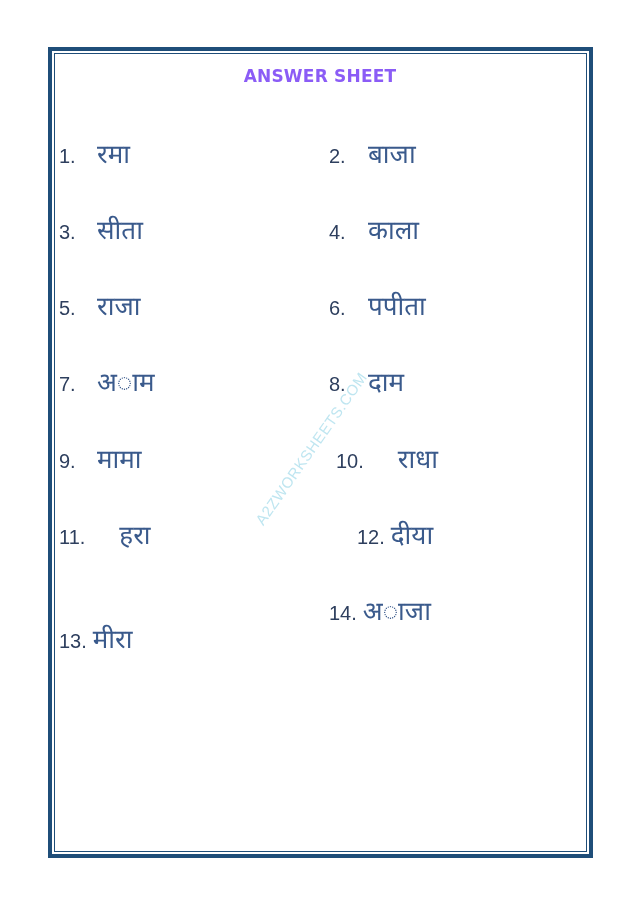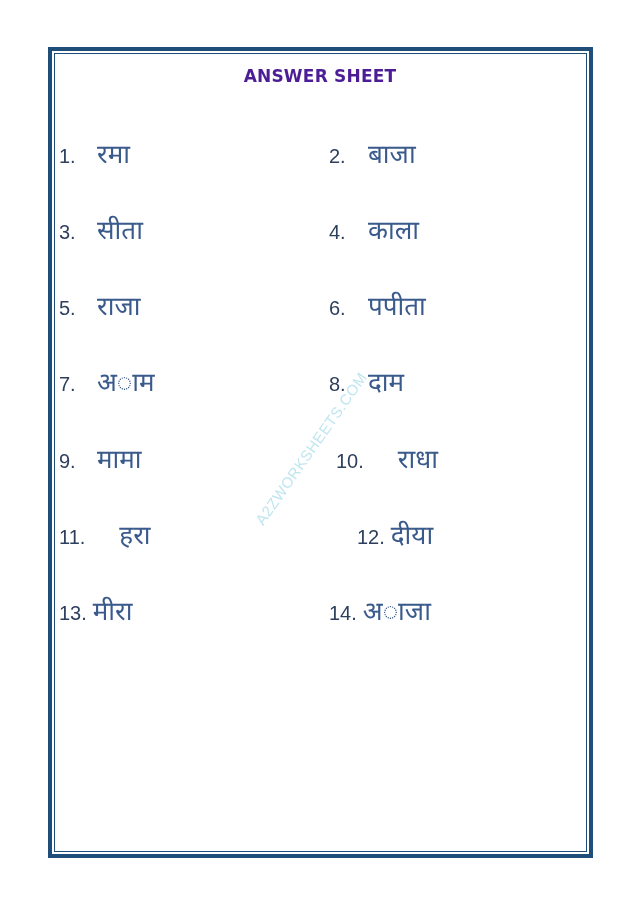--- a/index.html
+++ b/index.html
@@ -32,21 +32,21 @@
     }
     .title {
       position: absolute;
       top: 66px;
       left: 0;
       width: 640px;
       text-align: center;
       font-family: "DejaVu Sans", sans-serif;
       font-weight: bold;
       font-size: 17px;
-      color: #4c1d95;
+      color: #8b5cf6;
       letter-spacing: 0.2px;
     }
     .item {
       position: absolute;
       display: flex;
       align-items: baseline;
       color: #2e3f5e;
       font-size: 21px;
       white-space: nowrap;
     }
@@ -131,21 +131,21 @@
       <span class="word" aria-label="राधा"><span>र</span><span class="hl">ा</span><span>ध</span><span class="hl">ा</span></span>
     </div>
     <div class="item" style="top: 516px; left: 59px; gap: 28px;">
       <span class="num" style="width: auto; margin-right: 6px;">11.</span>
       <span class="word" aria-label="हरा"><span>हर</span><span class="hl">ा</span></span>
     </div>
     <div class="item" style="top: 516px; left: 329px; margin-left: 28px;">
       <span class="num" style="width: auto; margin-right: 6px;">12.</span>
       <span class="word" aria-label="दीया"><span>दीय</span><span class="hl">ा</span></span>
     </div>
-    <div class="item" style="top: 592px; left: 59px; text-align: right;">
+    <div class="item" style="top: 620px; left: 59px; text-align: right;">
       <span class="num" style="width: auto; margin-right: 6px;">13.</span>
       <span class="word" aria-label="मीरा"><span>मीर</span><span class="hl">ा</span></span>
     </div>
     <div class="item" style="top: 592px; left: 329px;">
       <span class="num" style="width: auto; margin-right: 6px;">14.</span>
       <span class="word" aria-label="आजा"><span>अ</span><span class="hl">ा</span><span>ज</span><span class="hl">ा</span></span>
     </div>
   </div>
 
 </body></html>

